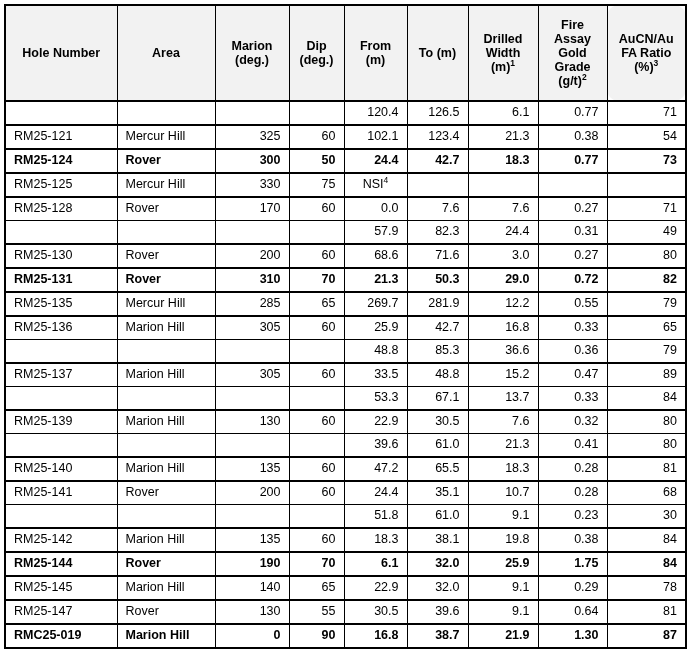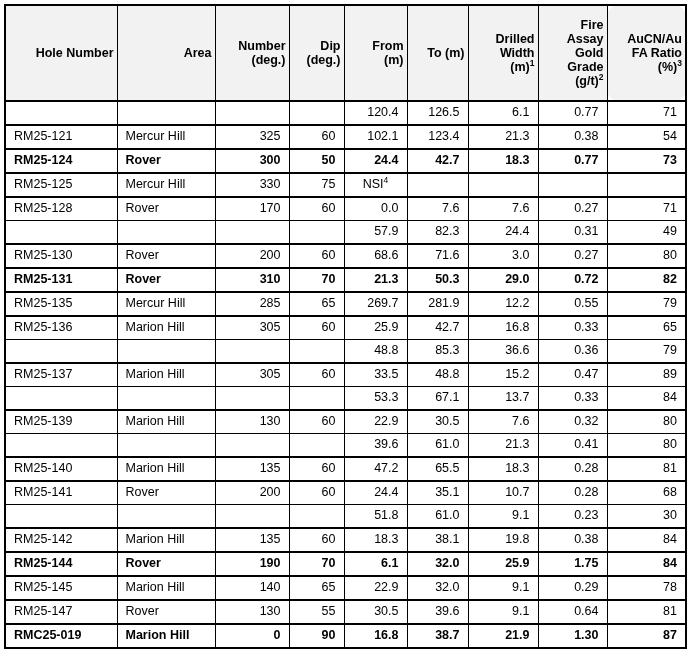--- a/index.html
+++ b/index.html
@@ -34,21 +34,21 @@
   table.assay col.c-dip    { width: 55px; }
   table.assay col.c-from   { width: 63px; }
   table.assay col.c-to     { width: 61px; }
   table.assay col.c-width  { width: 70px; }
   table.assay col.c-grade  { width: 69px; }
   table.assay col.c-ratio  { width: 79px; }
 
   thead th {
     background: #f2f2f2;
     font-weight: bold;
-    text-align: right;
+    text-align: center;
     vertical-align: middle;
     border-left: 1px solid #000000;
     border-right: 1px solid #000000;
     border-bottom: 2px solid #000000;
     padding: 2px 3px;
     line-height: 1.12;
     height: 90px;
   }
   thead th:first-child { border-left: none; }
   thead th:last-child  { border-right: none; border-radius: 12px; }
@@ -101,21 +101,21 @@
     </colgroup>
     <thead>
       <tr>
         <th>
           <span>Hole Number</span>
         </th>
         <th>
           <span>Area</span>
         </th>
         <th>
-          <span>Number</span><br>
+          <span>Marion</span><br>
           <span>(deg.)</span>
         </th>
         <th>
           <span>Dip</span><br>
           <span>(deg.)</span>
         </th>
         <th>
           <span>From</span><br>
           <span>(m)</span>
         </th>

